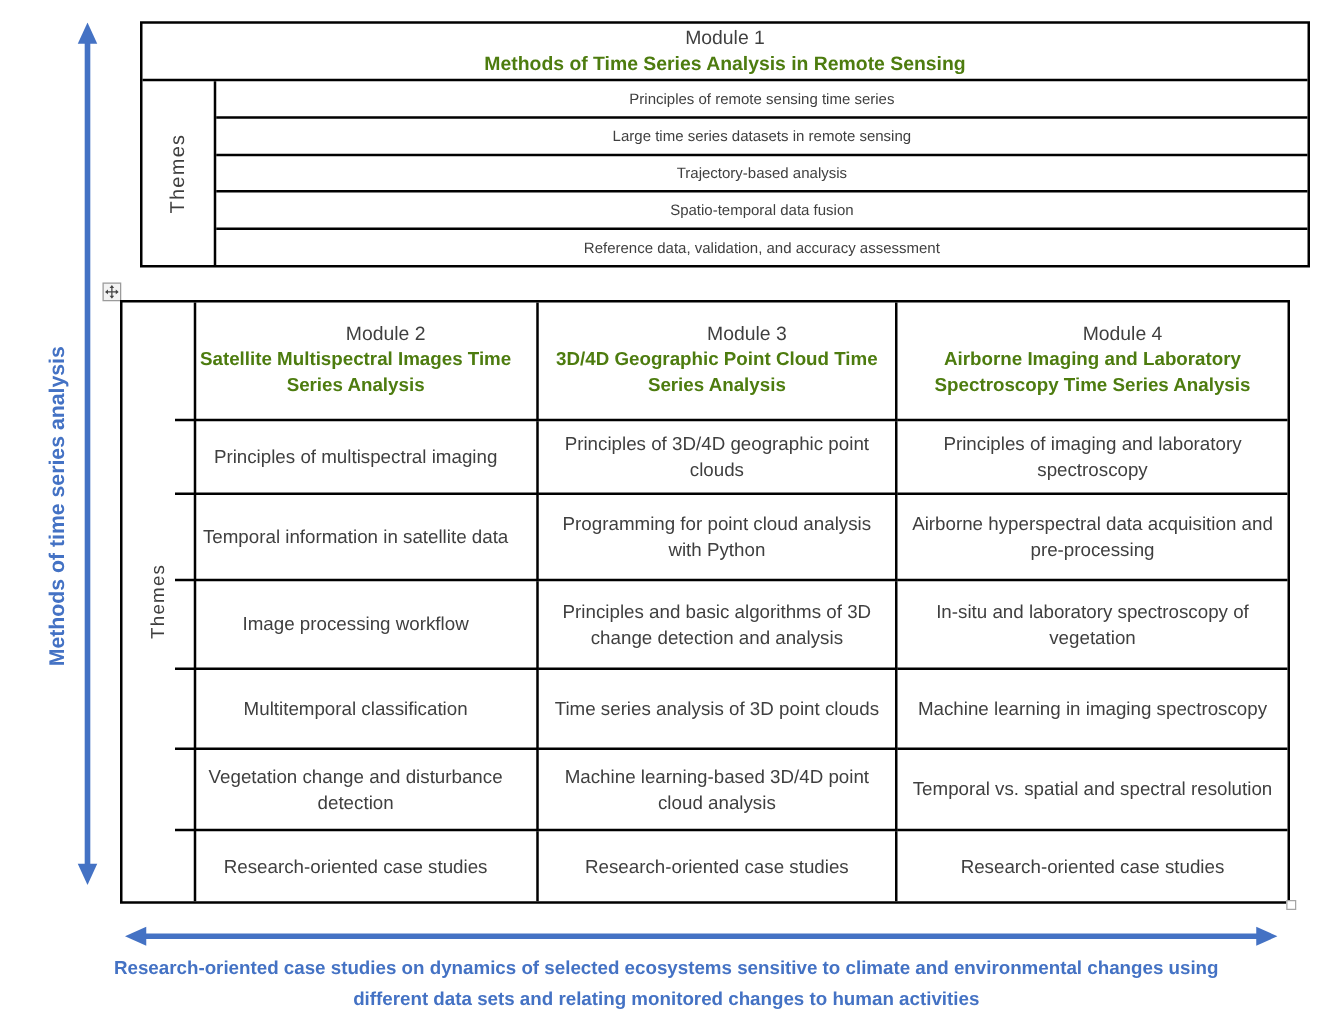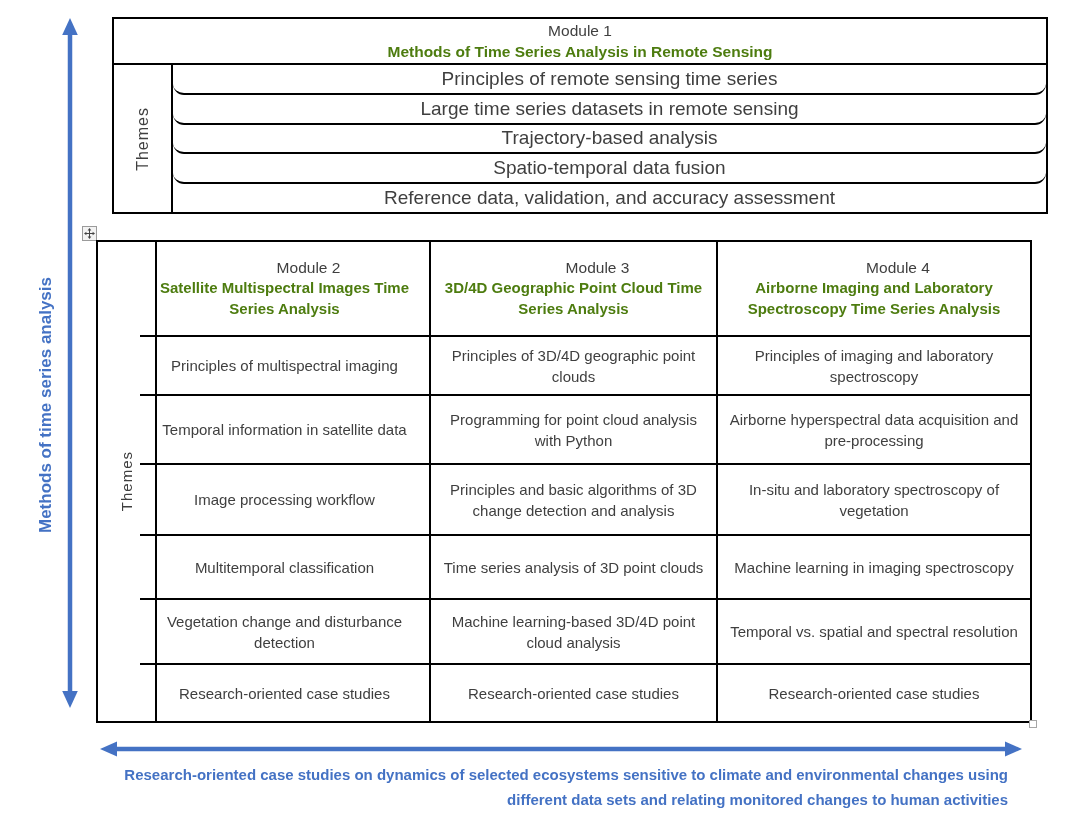--- a/index.html
+++ b/index.html
@@ -33,22 +33,21 @@
   .themes-cell {
     width:59px; border-right:2px solid #000;
     display:flex; align-items:center; justify-content:center;
     font-size:16px; color:#3f3f3f;
   }
   .themes-text { writing-mode:vertical-rl; transform:rotate(180deg); letter-spacing:1px; }
   .t1-rows { flex:1; display:flex; flex-direction:column; }
   .t1-row {
     flex:1; border-bottom:2px solid #000;
     display:flex; align-items:center; justify-content:center;
-    font-size:19px;
-    border-radius:11px;
+    font-size:12px;
   }
   .t1-row:last-child { border-bottom:none; }
 
   .module-label { font-weight:normal; color:#3f3f3f; }
   .module-title { font-weight:bold; color:#4d7c0f; }
 
   
   .move-handle {
     position:absolute; left:82px; top:226px; width:15px; height:15px;
     border:1px solid #9b9b9b; background:#f3f3f3;
@@ -74,22 +73,22 @@
   .br { border-right:2px solid #000; }
   .bb { border-bottom:2px solid #000; }
   .t2-themes { grid-area:1/1/8/2; padding:0; }
   .header-cell { line-height:20.5px; }
   .header-cell .module-label { font-size:15.5px;margin-left:48px; }
   .header-cell .module-title { font-size:15px; }
 
   
   .h-arrow { position:absolute; left:100px; top:741px; }
   .bottom-caption {
-    position:absolute; left:88px; top:762px; width:920px;
-    text-align:right; font-weight:bold; font-size:15px; line-height:25px;
+    position:absolute; left:73px; top:762px; width:920px;
+    text-align:center; font-weight:bold; font-size:15px; line-height:25px;
     color:#4472C4;
   }
 </style>
 </head>
 <body>
 
 <div class="page">
 
   <svg class="v-arrow" width="22" height="690" viewBox="0 0 22 690">
     <line x1="11" y1="13" x2="11" y2="677" stroke="#4472C4" stroke-width="4.5"></line>

